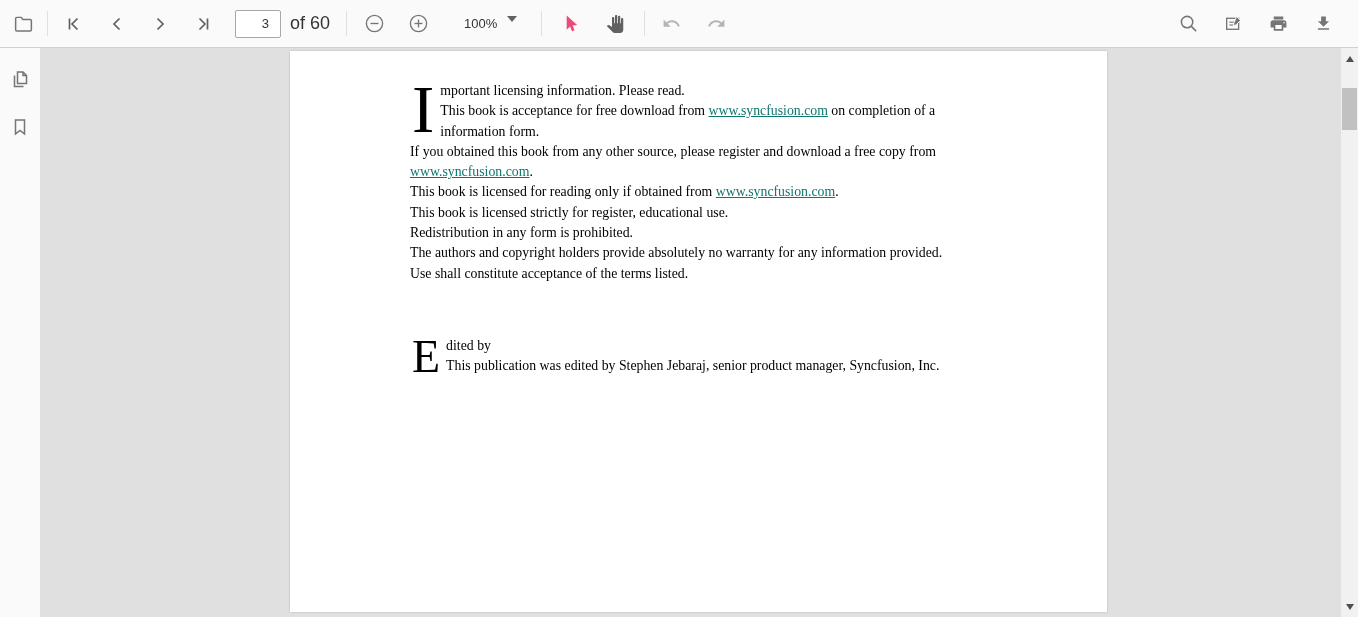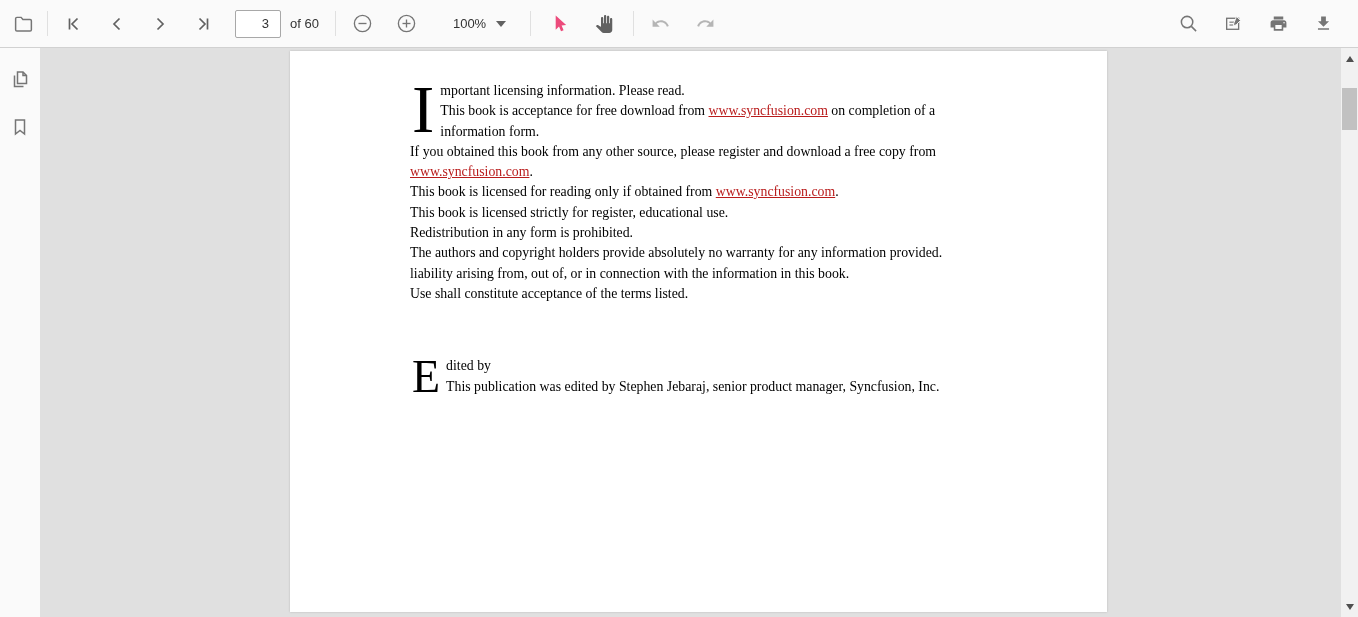--- a/index.html
+++ b/index.html
@@ -15,22 +15,22 @@
     width:40px; height:36px; display:flex; align-items:center; justify-content:center;
     background:transparent; border:none; cursor:pointer; flex:0 0 auto;
   }
   .tb-btn svg { display:block; }
   .tb-divider { width:1px; height:25px; background:#e0e0e0; flex:0 0 auto; }
   .page-input {
     width:46px; height:28px; margin-left:12px; text-align:right; padding-right:11px;
     border:1px solid #a8a8a8; border-radius:2px; font-size:13px; color:#333;
     background:#fff; outline:none; font-family:"Liberation Sans",sans-serif;
   }
-  .tb-label { font-size:13px; color:#333; margin-left:9px; white-space:nowrap; }
-  .zoom-dd { display:flex; align-items:center; margin-left:26px; cursor:pointer; }
+  .tb-label { font-size:18px; color:#333; margin-left:9px; white-space:nowrap; }
+  .zoom-dd { display:flex; align-items:flex-start; margin-left:26px; cursor:pointer; }
   .zoom-dd .pct { font-size:13px; color:#333; }
   .caret { width:0; height:0; border-left:5px solid transparent; border-right:5px solid transparent;
     border-top:6px solid #616161; margin-left:10px; }
   .toolbar-right { margin-left:auto; display:flex; align-items:center; padding-right:12px; }
   .toolbar-right .tb-btn { width:45px; }
 
   
   .sidebar {
     position:absolute; top:48px; left:0; width:40px; bottom:0;
     background:#fafafa; display:flex; flex-direction:column; align-items:center; z-index:5;
@@ -54,21 +54,21 @@
   .doc-line.bold { font-weight:normal; }
   .doc-section { overflow:visible; }
   .doc-section.has-dropcap:not(:first-child) { margin-top:52px; }
   .dropcap {
     float:left; font-family:"Liberation Serif",serif; font-weight:normal;
     font-size:67px; line-height:51px; height:51px; margin:3px 6px 0 2px;
   }
   .doc-section.has-dropcap:last-child .dropcap {
     font-size:46px; line-height:33px; height:33px; margin-top:4px;
   }
-  .doc-link { color:#b91c1c; text-decoration:underline; cursor:pointer; }
+  .doc-link { color:#0f766e; text-decoration:underline; cursor:pointer; }
 
   
   .scrollbar {
     position:absolute; top:48px; right:0; width:17px; bottom:0;
     background:#f1f1f1; z-index:6;
   }
   .sb-arrow { position:absolute; left:0; width:17px; height:17px;
     display:flex; align-items:center; justify-content:center; cursor:pointer; }
   .sb-arrow.up { top:2px; }
   .sb-arrow.down { bottom:2px; }
@@ -248,21 +248,20 @@
           <div class="doc-line"><span>This book is acceptance for free download from </span><a class="doc-link" href="#">www.syncfusion.com</a><span> on completion of a</span></div>
           <div class="doc-line"><span>information form.</span></div>
         </div>
         <div class="doc-section">
           <div class="doc-line"><span>If you obtained this book from any other source, please register and download a free copy from</span></div>
           <div class="doc-line"><a class="doc-link" href="#">www.syncfusion.com</a><span>.</span></div>
           <div class="doc-line"><span>This book is licensed for reading only if obtained from </span><a class="doc-link" href="#">www.syncfusion.com</a><span>.</span></div>
           <div class="doc-line"><span>This book is licensed strictly for register, educational use.</span></div>
           <div class="doc-line"><span>Redistribution in any form is prohibited.</span></div>
           <div class="doc-line"><span>The authors and copyright holders provide absolutely no warranty for any information provided.</span></div>
-          <div class="doc-line"><span>liability arising from, out of, or in connection with the information in this book.</span></div>
           <div class="doc-line"><span>Use shall constitute acceptance of the terms listed.</span></div>
         </div>
         <div class="doc-section has-dropcap">
           <span class="dropcap">E</span>
           <div class="doc-line bold">dited by</div>
           <div class="doc-line"><span>This publication was edited by Stephen Jebaraj, senior product manager, Syncfusion, Inc.</span></div>
         </div>
       </div>
   </div>
 </div>

